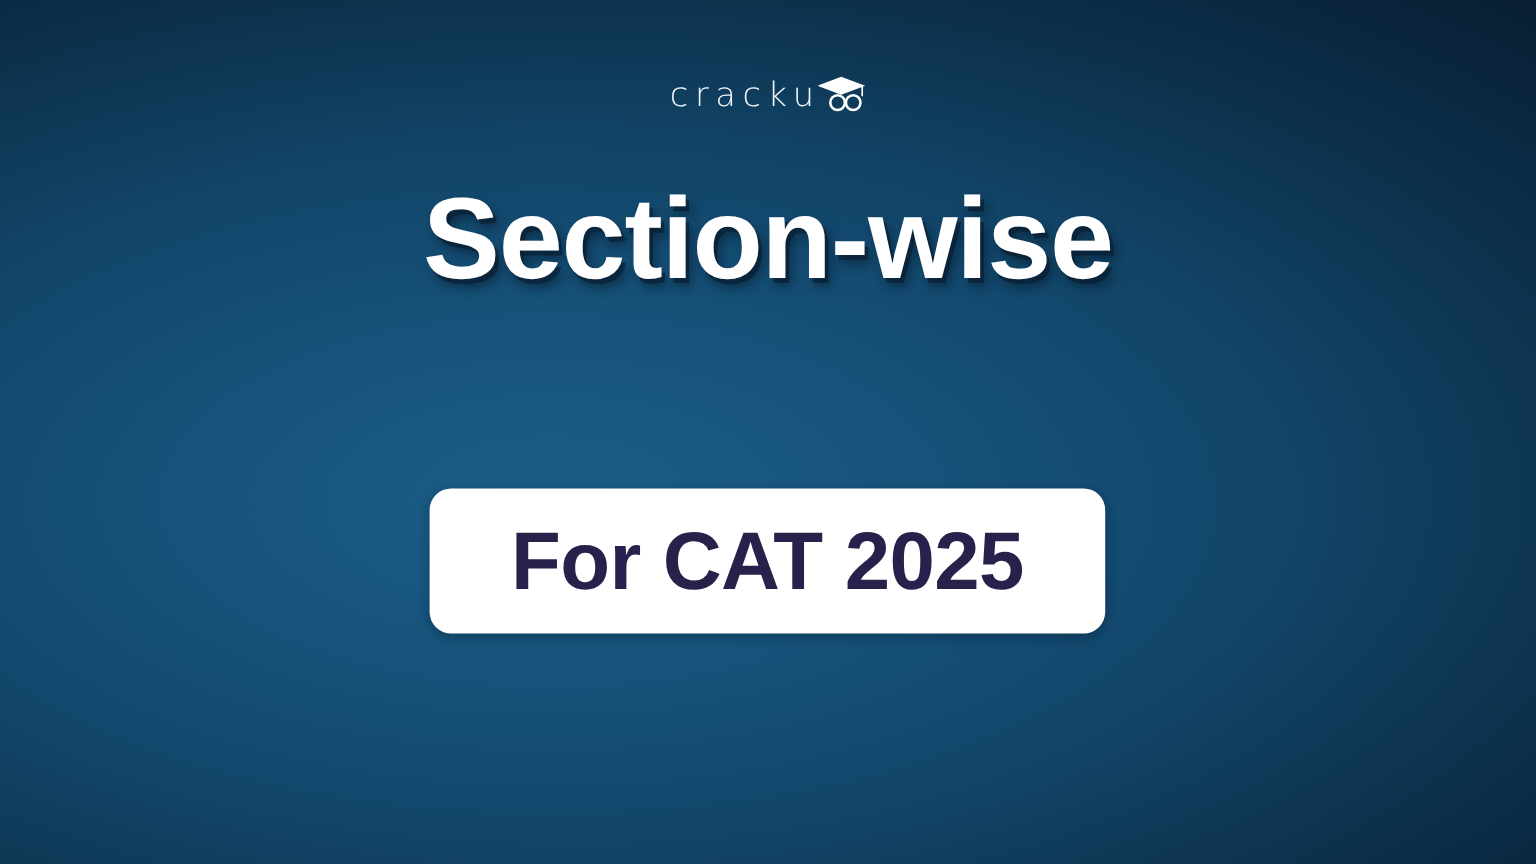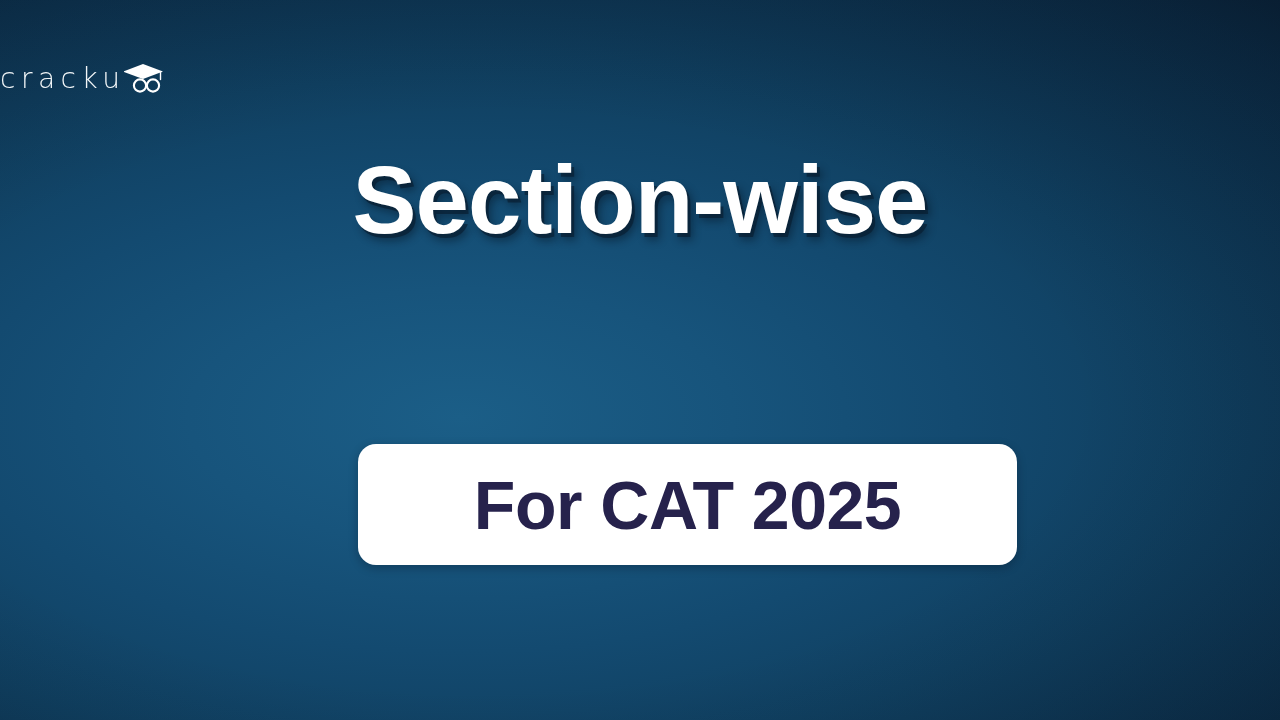--- a/index.html
+++ b/index.html
@@ -41,20 +41,21 @@
   }
 
   
   #logo {
     position: absolute;
     top: 62px;
     left: 0;
     width: 100%;
     display: flex;
     align-items: center;
+    justify-content: center;
     gap: 0;
   }
   #logo-wordmark {
     font-family: "DejaVu Sans", sans-serif;
     font-weight: 300;
     font-size: 28px;
     letter-spacing: 5.5px;
     color: #f2f6f8;
     line-height: 1;
   }
@@ -95,22 +96,22 @@
     margin-top: 16px;
     text-shadow:
       3px 4px 0 rgba(7,24,40,0.55),
       5px 7px 9px rgba(4,16,28,0.45);
   }
 
   
   #badge-card {
     position: absolute;
     left: 358px;
-    top: 444px;
-    width: 659px;
+    top: 407px;
+    width: 563px;
     height: 121px;
     background: #ffffff;
     border-radius: 18px;
     display: flex;
     align-items: center;
     justify-content: center;
     box-shadow: 0 3px 10px rgba(3,12,22,0.28);
   }
   #badge-text {
     font-family: "Liberation Sans", sans-serif;

